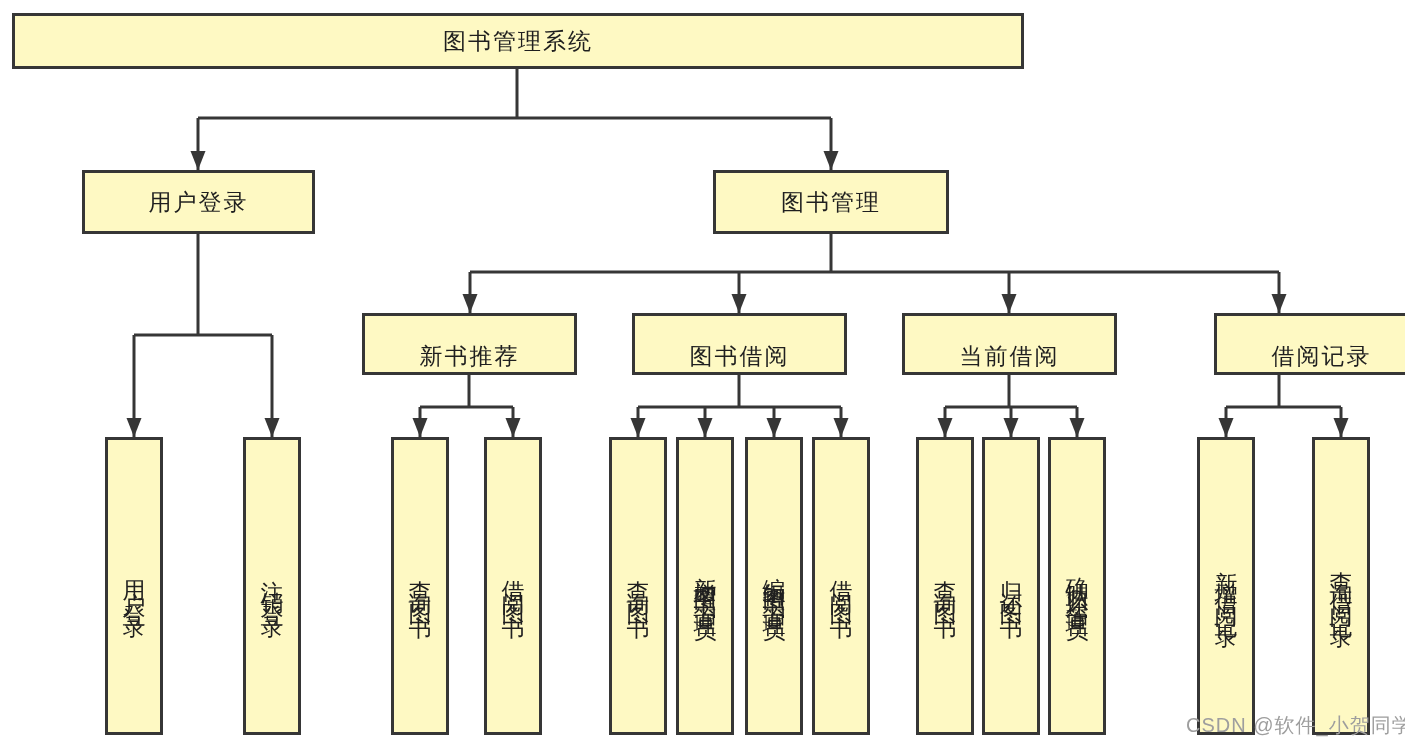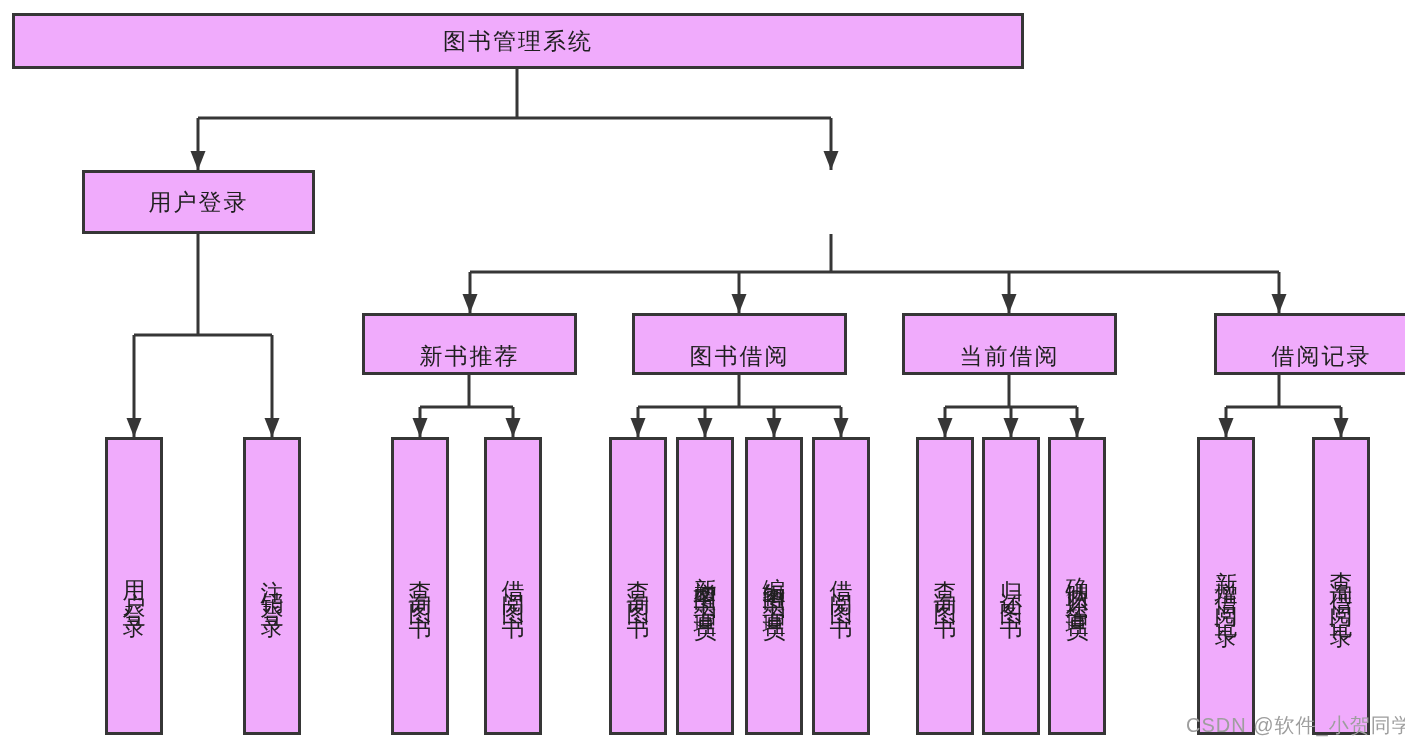--- a/index.html
+++ b/index.html
@@ -8,21 +8,21 @@
     width:1405px;height:747px;
     background:#ffffff;
     overflow:hidden;
     font-family:"Liberation Sans","DejaVu Sans",sans-serif;
   }
   svg.connectors{position:absolute;left:0;top:0;z-index:1;}
   .box{
     position:absolute;
     box-sizing:border-box;
     border:3px solid #363636;
-    background:#f0abfc;
+    background:#fef9c3;
     display:flex;
     align-items:center;
     justify-content:center;
     color:#1f1f1f;
     z-index:2;
   }
   .hbox{font-size:23px;letter-spacing:2px;white-space:nowrap;}
   .vbox span{
     writing-mode:vertical-rl;
     text-orientation:mixed;
@@ -92,20 +92,23 @@
     </g>
   </svg>
 
   <div class="box hbox root">
     <span>图书管理系统</span>
   </div>
 
   <div class="box hbox l2a">
     <span>用户登录</span>
   </div>
+  <div class="box hbox l2b">
+    <span>图书管理</span>
+  </div>
 
   <div class="box hbox l3 l3a">
     <span>新书推荐</span>
   </div>
   <div class="box hbox l3 l3b">
     <span>图书借阅</span>
   </div>
   <div class="box hbox l3 l3c">
     <span>当前借阅</span>
   </div>

